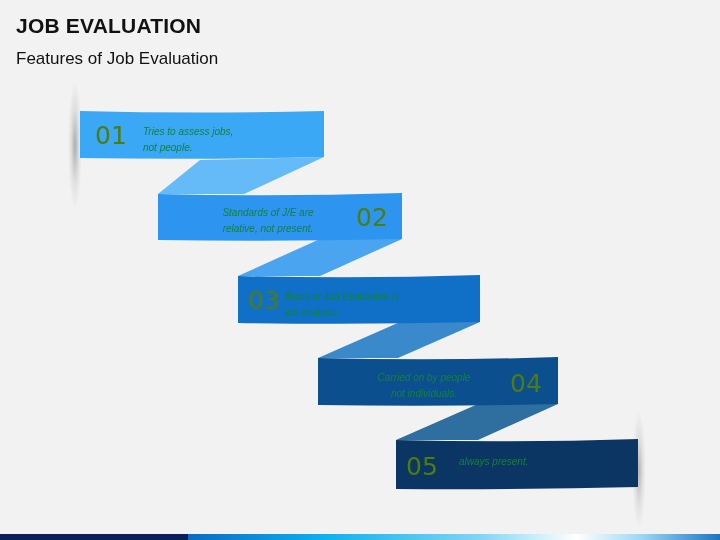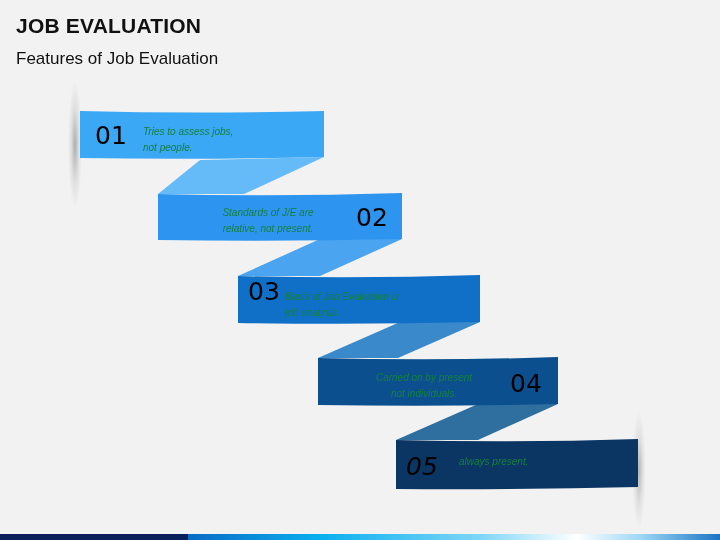--- a/index.html
+++ b/index.html
@@ -23,21 +23,21 @@
     }
     .shadow-right {
       position: absolute; left: 632px; top: 410px; width: 14px; height: 120px;
       background: radial-gradient(ellipse at center, rgba(0,0,0,0.25) 0%, rgba(0,0,0,0.07) 40%, rgba(0,0,0,0) 70%);
     }
     svg.ribbon { position: absolute; left: 0; top: 0; }
     .band-text {
       position: absolute; color: #15803d; font-size: 10px; line-height: 16px; font-style: italic;
     }
     .num {
-      position: absolute; color: #000000; font-size: 25px; line-height: 28px;
+      position: absolute; color: #4d7c0f; font-size: 25px; line-height: 28px;
       font-family: "DejaVu Sans", sans-serif; font-weight: normal;
     }
     .right { text-align: center; }
     .footer {
       position: absolute; left: 0; bottom: 0; width: 720px; height: 6px;
       display: flex;
     }
     .footer .dark { width: 188px; background: #0b1f5c; }
     .footer .grad {
       flex: 1;
@@ -72,33 +72,33 @@
   <div>Tries to assess jobs,</div>
   <div>not people.</div>
 </div>
 
 <div class="band-text right" style="left:190px; width:156px; top:205px;">
   <div>Standards of J/E are</div>
   <div>relative, not present.</div>
 </div>
 <div class="num" style="left:356px; top:204px;">02</div>
 
-<div class="num" style="left:248px; top:278px;">03</div>
+<div class="num" style="left:248px; top:287px;">03</div>
 <div class="band-text" style="left:285px; top:289px;">
   <div>Basis of Job Evaluation is</div>
   <div>job analysis.</div>
 </div>
 
 <div class="band-text right" style="left:350px; width:148px; top:370px;">
-  <div>Carried on by present</div>
+  <div>Carried on by people</div>
   <div>not individuals.</div>
 </div>
 <div class="num" style="left:510px; top:370px;">04</div>
 
-<div class="num" style="left:406px; top:453px;font-style:italic;">05</div>
+<div class="num" style="left:406px; top:453px;">05</div>
 <div class="band-text" style="left:459px; top:454px;">
   <div>always present.</div>
 </div>
 
 <div class="footer">
   <div class="dark"></div>
   <div class="grad"></div>
 </div>
 
 </body></html>

